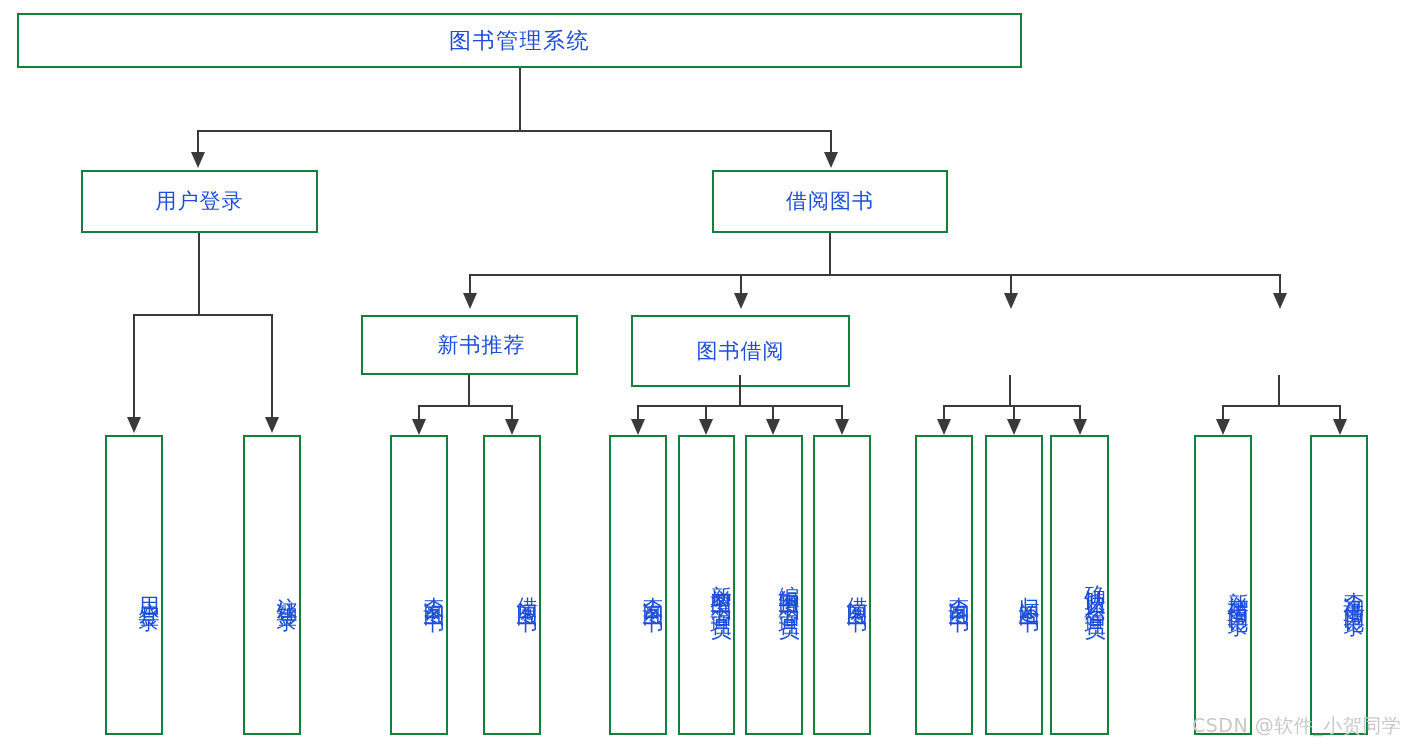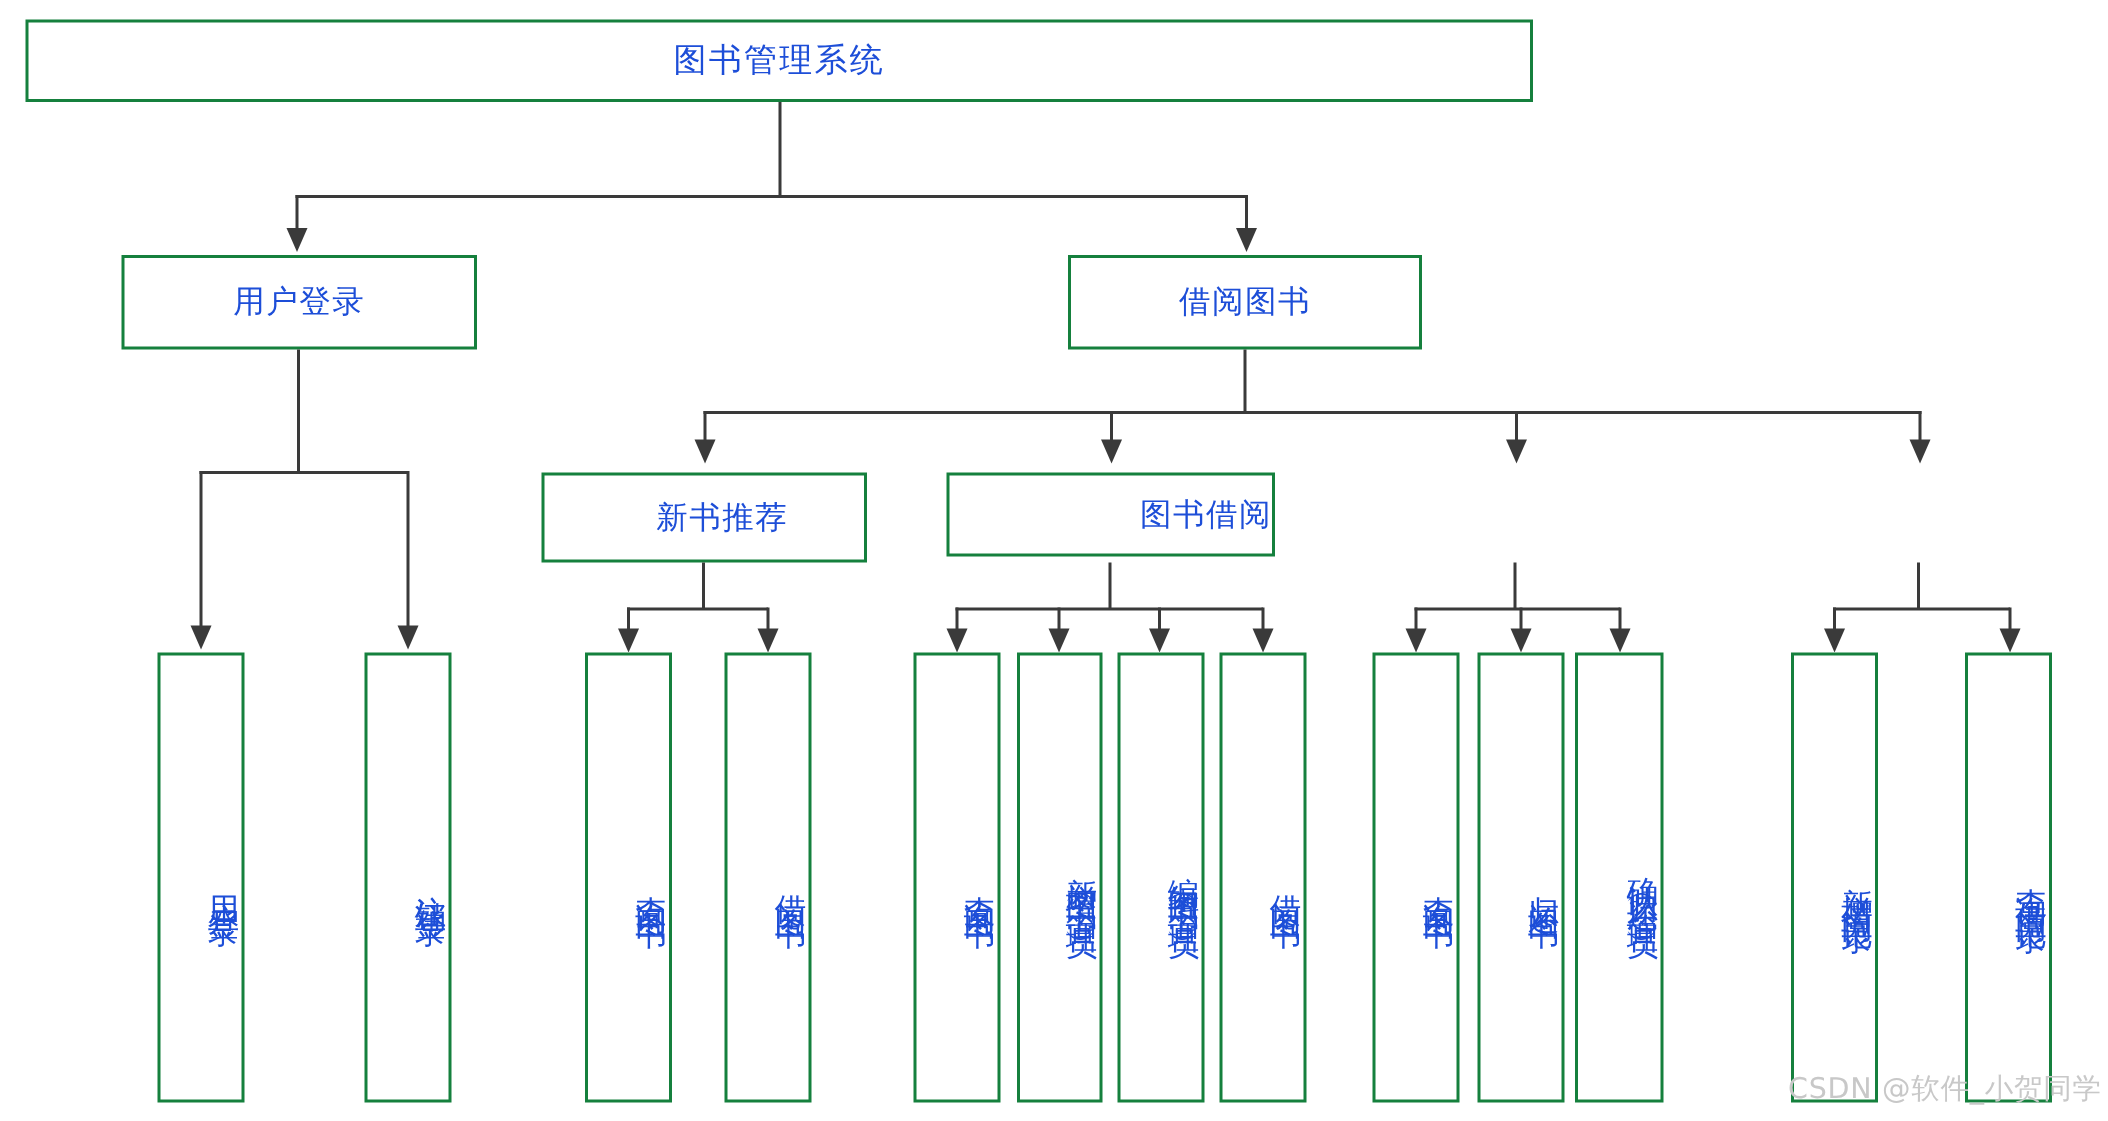--- a/index.html
+++ b/index.html
@@ -128,21 +128,21 @@
 
   <div class="vline" style="left:1010px; top:274px; height:21px;"></div>
   <div class="arrow" style="left:1004px; top:293px;"></div>
 
   <div class="vline" style="left:1279px; top:274px; height:21px;"></div>
   <div class="arrow" style="left:1273px; top:293px;"></div>
 
   <div class="node horiz" style="left:361px; top:315px; width:217px; height:60px;padding-left:24px;">
     <span>新书推荐</span>
   </div>
-  <div class="node horiz" style="left:631px; top:315px; width:219px; height:56px;justify-content:flex-end;">
+  <div class="node horiz" style="left:631px; top:315px; width:219px; height:72px;">
     <span>图书借阅</span>
   </div>
 
   <div class="vline" style="left:468px; top:375px; height:31px;"></div>
   <div class="hline" style="left:418px; top:405px; width:94px;"></div>
   <div class="vline" style="left:418px; top:405px; height:16px;"></div>
   <div class="arrow" style="left:412px; top:419px;"></div>
   <div class="vline" style="left:511px; top:405px; height:16px;"></div>
   <div class="arrow" style="left:505px; top:419px;"></div>
 

